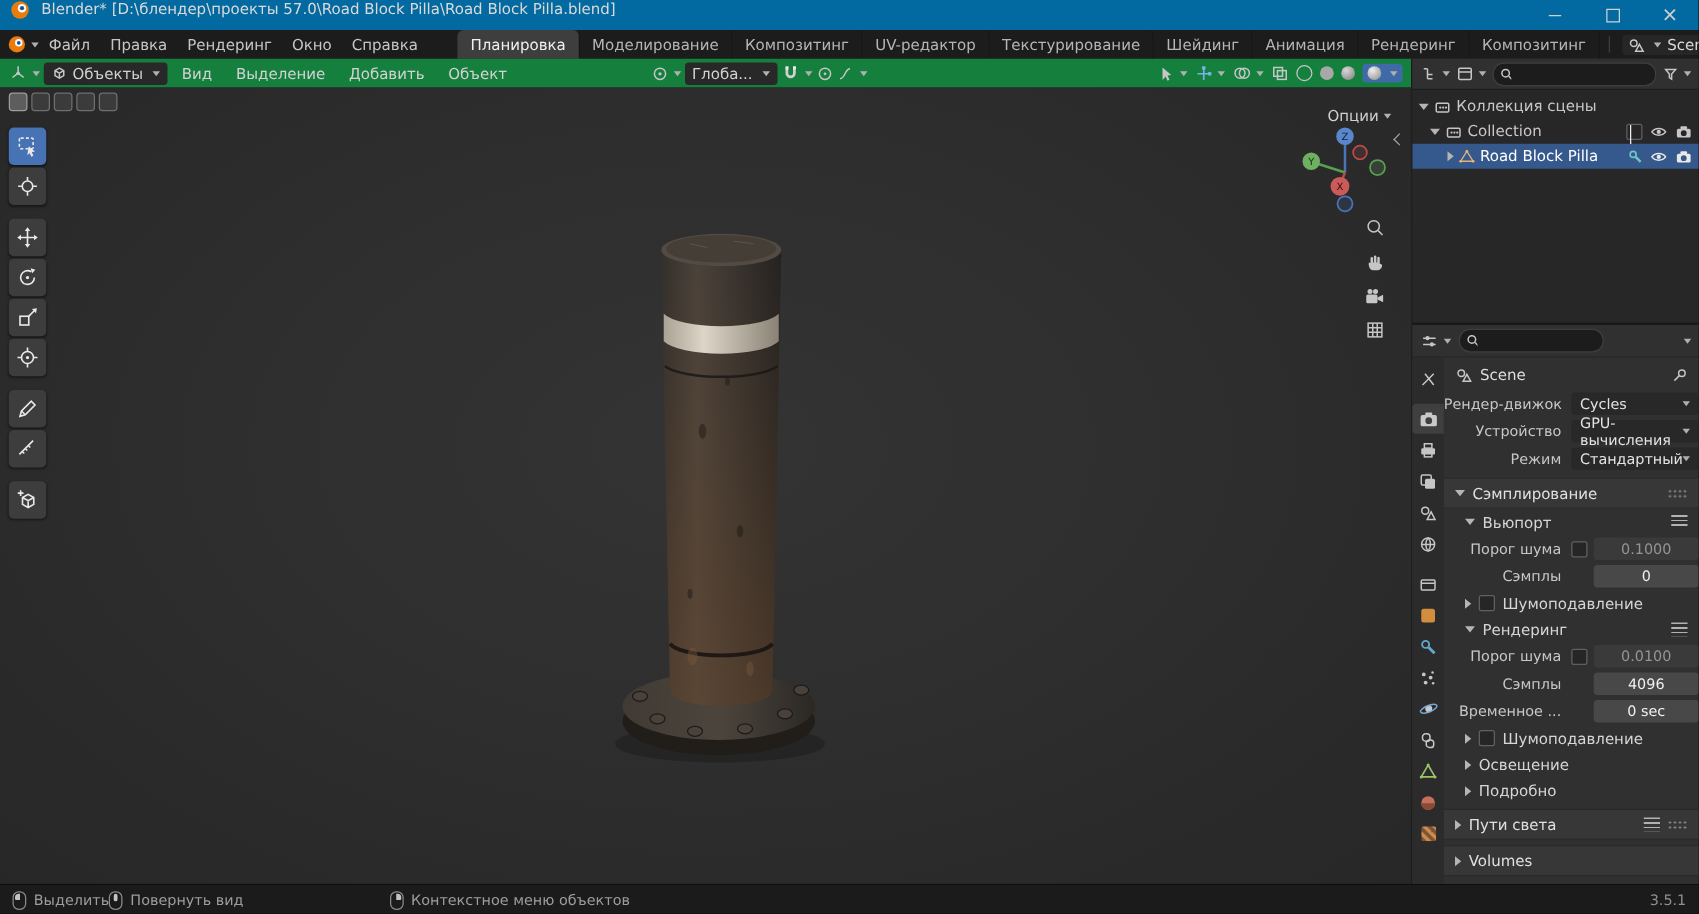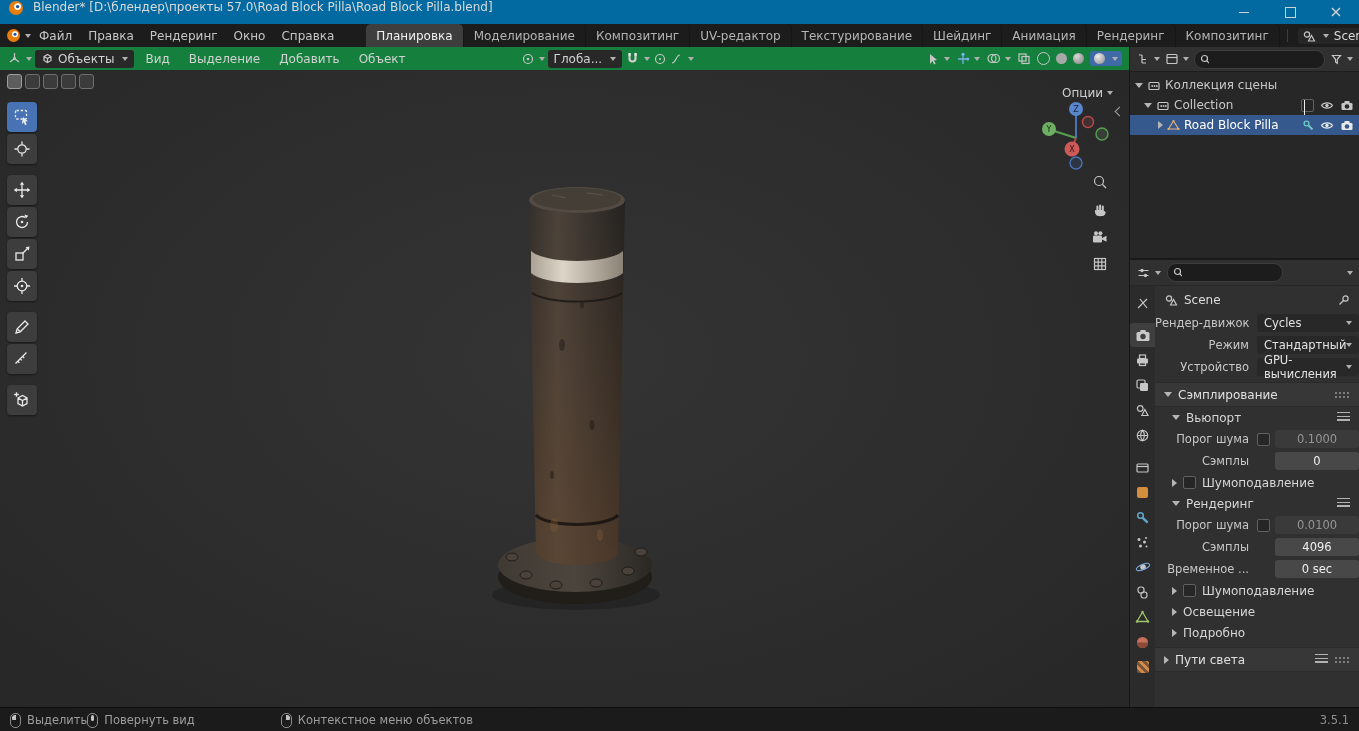--- a/index.html
+++ b/index.html
@@ -96,21 +96,21 @@
   .subh{display:flex;align-items:center;height:21px;padding:0 9px 0 17px;gap:6px;color:#d6d6d6}
   .grip{width:16px;height:8px;background:radial-gradient(circle,#7e7e7e .9px,transparent 1px);background-size:4px 4px;flex:0 0 16px}
   .preset{width:13px;height:11px;background:repeating-linear-gradient(to bottom,#b2b2b2 0 1.3px,transparent 1.3px 3.7px)}
   .ml-auto{margin-left:auto}
   
   .sq-orange{width:11px;height:11px;border-radius:2px;background:#d38d3f}
   .checker{width:12px;height:12px;background-image:linear-gradient(45deg,#cf8a4c 25%,#7a5538 25% 50%,#cf8a4c 50% 75%,#7a5538 75%);background-size:8px 8px;border-radius:2px}
   
   .statusbar{height:24px;background:#1b1b1b;border-top:1px solid #0e0e0e;display:flex;align-items:center;padding:0 10px;font-size:11.5px;color:#9d9d9d}
   .sb-group{display:flex;align-items:center;gap:6px}
-  .g2{}.g3{margin-left:86px}
+  .g2{}.g3{margin-left:117px}
   .mouse{width:11px;height:15px;border:1px solid #8b8b8b;border-radius:5px;position:relative;box-sizing:border-box}
   .mouse::before{content:"";position:absolute;background:#c4c4c4}
   .mouse-l::before{left:1px;top:1px;width:3.5px;height:5px;border-radius:3px 0 0 1px}
   .mouse-m::before{left:3px;top:1px;width:3px;height:6px;border-radius:2px}
   .mouse-r::before{right:1px;top:1px;width:3.5px;height:5px;border-radius:0 3px 1px 0}
   .sb-version{margin-left:auto;color:#8f8f8f}
 </style>
 </head>
 <body>
 
@@ -697,37 +697,37 @@
             <div class="prow">
               <div class="plabel">Рендер-движок</div>
               <div class="pfield">
                   <div class="dd">
                     <span>Cycles</span>
                     <span class="chev"></span>
                   </div>
                 </div>
             </div>
             <div class="prow">
+              <div class="plabel">Устройство</div>
+              <div class="pfield">
+                  <div class="dd">
+                    <span>GPU-вычисления</span>
+                    <span class="chev"></span>
+                  </div>
+                </div>
+            </div>
+            <div class="prow">
               <div class="plabel">Режим</div>
               <div class="pfield">
                   <div class="dd">
                     <span>Стандартный</span>
                     <span class="chev"></span>
                   </div>
                 </div>
             </div>
-            <div class="prow">
-              <div class="plabel">Устройство</div>
-              <div class="pfield">
-                  <div class="dd">
-                    <span>GPU-вычисления</span>
-                    <span class="chev"></span>
-                  </div>
-                </div>
-            </div>
             <div class="sect">
               <span class="t-open"></span>
               <span>Сэмплирование</span>
               <span class="grip ml-auto"></span>
             </div>
             <div class="subh">
               <span class="t-open"></span>
               <span>Вьюпорт</span>
               <span class="preset ml-auto"></span>
             </div>
@@ -787,20 +787,24 @@
             </div>
             <div class="subh">
               <span class="t-closed"></span>
               <span>Подробно</span>
             </div>
             <div class="sect">
               <span class="t-closed"></span>
               <span>Пути света</span>
               <span class="preset ml-auto"></span>
               <span class="grip"></span>
+            </div>
+            <div class="sect">
+              <span class="t-closed"></span>
+              <span>Volumes</span>
             </div>
           </div>
         </div>
       </div>
     </div>
   </div>
 
   <div class="statusbar">
     <div class="sb-group">
       <span class="mouse mouse-l"></span>

